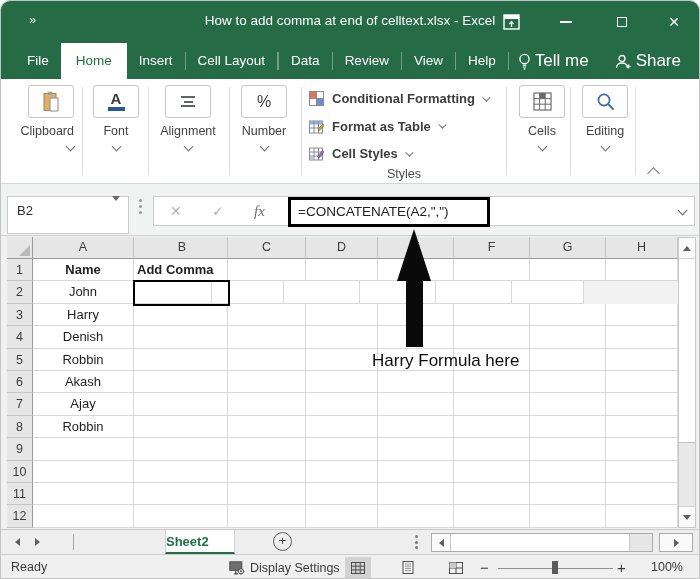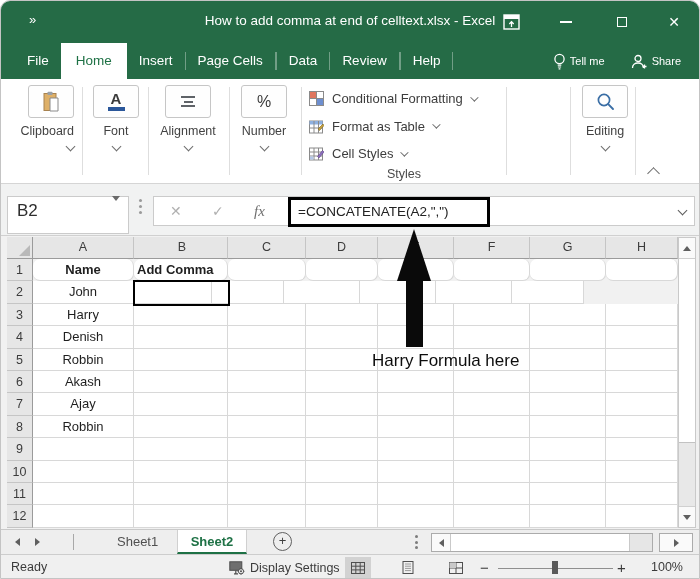--- a/index.html
+++ b/index.html
@@ -13,62 +13,62 @@
   .winbtn{position:absolute;top:8px;width:30px;height:26px;display:grid;place-items:center;cursor:pointer;}
   .minbar{width:12px;height:2px;background:#fff;}
   .maxsq{width:10px;height:10px;border:1.4px solid #fff;box-sizing:border-box;}
   .closex{color:#fff;font-size:14px;}
   
   .menubar{position:absolute;left:0;top:42px;width:100%;height:36px;background:#256b46;display:flex;align-items:stretch;padding-left:14px;box-sizing:border-box;}
   .mtab{color:#fff;font-size:13.5px;line-height:36px;padding:0 12px;cursor:pointer;white-space:nowrap;}
   .mtab.active{background:#fff;color:#1e7145;font-weight:400;padding:0 15px;}
   .msep{width:1px;height:18px;background:rgba(255,255,255,.35);align-self:center;}
   .mright{margin-left:auto;display:flex;align-items:center;padding-right:18px;gap:26px;}
-  .mwidget{display:flex;align-items:center;gap:4px;color:#fff;font-size:11px;cursor:pointer;}
+  .mwidget{display:flex;align-items:center;gap:4px;color:#fff;font-size:17px;cursor:pointer;}
   
   .ribbon{position:absolute;left:0;top:78px;width:100%;height:105px;background:#fff;border-bottom:1px solid #d5d5d5;box-sizing:border-box;}
   .group{position:absolute;top:6px;display:flex;flex-direction:column;align-items:center;}
   .bigbtn{width:44px;height:31px;background:#fefefe;border:1px solid #c6c6c6;border-radius:3px;display:grid;place-items:center;cursor:pointer;}
   .grplabel{margin-top:6px;font-size:12.5px;color:#424242;}
   .chev{margin-top:5px;width:6px;height:6px;border-right:1.4px solid #6d6d6d;border-bottom:1.4px solid #6d6d6d;transform:rotate(45deg);}
   .chev.sm{margin:0 0 0 7px;width:5px;height:5px;transform:rotate(45deg) translateY(-2px);}
   .vsep{position:absolute;top:8px;height:88px;width:1px;background:#dedede;}
-  .stylesgrp{position:absolute;left:308px;top:6px;width:196px;}
+  .stylesgrp{position:absolute;left:308px;top:6px;width:196px;font-weight:bold;}
   .stylerow{display:flex;align-items:center;height:27.5px;cursor:pointer;}
   .stylerow .lbl{font-size:13px;color:#3d3d3d;margin-left:8px;}
   .stylescaption{position:absolute;left:308px;top:88px;width:190px;text-align:center;font-size:12.5px;color:#4a4a4a;}
   .collapse{position:absolute;left:648px;top:90px;width:8px;height:8px;border-left:1.5px solid #6d6d6d;border-top:1.5px solid #6d6d6d;transform:rotate(45deg);cursor:pointer;}
   .fontA{font-size:15px;font-weight:700;color:#3b3b3b;line-height:14px;text-align:center;}
   .fontbar{width:17px;height:4px;background:#2b579a;margin-top:1px;}
   .alignlines span{display:block;height:2px;background:#5f6368;margin:2.5px auto;}
   .pct{font-size:16px;color:#3b3b3b;}
   
   .frow{position:absolute;left:0;top:183px;width:100%;height:52px;background:#f1f2f2;border-bottom:1px solid #d0d0d0;box-sizing:border-box;}
-  .namebox{position:absolute;left:6px;top:12px;width:122px;height:38px;background:#fff;border:1px solid #cbcbcb;box-sizing:border-box;font-size:17px;color:#2e2e2e;line-height:28px;padding-left:9px;cursor:text;}
+  .namebox{position:absolute;left:6px;top:12px;width:122px;height:38px;background:#fff;border:1px solid #cbcbcb;box-sizing:border-box;font-size:13px;color:#2e2e2e;line-height:28px;padding-left:9px;cursor:text;}
   .nbdrop{position:absolute;right:9px;top:12px;width:0;height:0;border-left:4px solid transparent;border-right:4px solid transparent;border-top:5px solid #6a6a6a;cursor:pointer;}
   .dots3{position:absolute;left:138px;top:15px;display:flex;flex-direction:column;gap:3px;cursor:pointer;}
   .dots3 i{width:3px;height:3px;background:#9a9a9a;border-radius:50%;}
   .fbar{position:absolute;left:152px;top:12px;width:542px;height:30px;background:#fff;border:1px solid #cbcbcb;box-sizing:border-box;}
   .fbtn{position:absolute;top:0;height:28px;line-height:28px;color:#b0b0b0;font-size:14px;cursor:pointer;}
   .fx{font-family:"Liberation Serif","DejaVu Serif",serif;font-style:italic;color:#6f6f6f;font-size:15px;}
   .fexpand{position:absolute;right:8px;top:10px;width:6px;height:6px;border-right:1.5px solid #5c5c5c;border-bottom:1.5px solid #5c5c5c;transform:rotate(45deg);cursor:pointer;}
   .annbox{position:absolute;left:287px;top:13px;width:202px;height:30px;background:#fff;border:3px solid #000;box-sizing:border-box;font-size:13.5px;color:#222;line-height:24px;padding-left:7px;cursor:text;white-space:nowrap;}
   
   .sheetbg{position:absolute;left:0;top:235px;width:100%;height:293px;background:#f1f1f1;}
   .corner{position:absolute;left:6px;top:1px;width:26px;height:22px;background:#e6e6e6;border-right:1px solid #9b9b9b;border-bottom:1px solid #9b9b9b;box-sizing:border-box;cursor:pointer;}
   .corner i{position:absolute;right:2px;bottom:2px;width:0;height:0;border-left:11px solid transparent;border-bottom:11px solid #b9b9b9;}
   .colhdrs{position:absolute;left:32px;top:1px;display:flex;height:22px;}
   .ch{background:#e6e6e6;border-right:1px solid #c5c5c5;border-bottom:1px solid #9b9b9b;box-sizing:border-box;text-align:center;font-size:12.5px;color:#3c3c3c;line-height:21px;cursor:pointer;}
   .gridrows{position:absolute;left:6px;top:23px;}
   .r{display:flex;height:22.42px;}
   .rh{width:26px;background:#e6e6e6;border-right:1px solid #9b9b9b;border-bottom:1px solid #c5c5c5;box-sizing:border-box;text-align:center;font-size:12.5px;color:#3c3c3c;line-height:22px;cursor:pointer;}
   .c{background:#fff;border-right:1px solid #d8d8d8;border-bottom:1px solid #d8d8d8;box-sizing:border-box;font-size:13px;color:#1f1f1f;line-height:21px;cursor:cell;overflow:hidden;white-space:nowrap;}
   .w-a{width:101px;text-align:center;} .w-b{width:94px;padding-left:3px;} .w-c{width:78px;} .w-d{width:72px;}
   .w-e{width:76px;} .w-f{width:76px;} .w-g{width:76px;} .w-h{width:72px;}
-  .r.hdr .c{font-weight:700;border-radius:7px;}
+  .r.hdr .c{font-weight:700;}
   .selbox{position:absolute;left:131.5px;top:278.5px;width:97px;height:26px;border:2.5px solid #000;box-sizing:border-box;pointer-events:none;}
   
   .arrowhead{position:absolute;left:396px;top:228px;width:0;height:0;border-left:17px solid transparent;border-right:17px solid transparent;border-bottom:52px solid #0a0a0a;}
   .arrowshaft{position:absolute;left:404.5px;top:278px;width:17px;height:68px;background:#0a0a0a;}
   .anntext{position:absolute;left:371px;top:350px;font-size:17px;color:#0d0d0d;}
   
   .vscroll{position:absolute;left:677px;top:236px;width:18px;height:291px;background:#e8e8e8;border:1px solid #c9c9c9;box-sizing:border-box;}
   .vup,.vdown{position:absolute;left:0;width:16px;height:20px;background:#fafafa;display:grid;place-items:center;cursor:pointer;}
   .vup{top:0;border-bottom:1px solid #d0d0d0;} .vdown{bottom:0;border-top:1px solid #d0d0d0;}
   .tri-up{width:0;height:0;border-left:4.5px solid transparent;border-right:4.5px solid transparent;border-bottom:5.5px solid #5f5f5f;}
@@ -127,27 +127,28 @@
     <div class="winbtn closex" style="left:658px;">
           <span>✕</span>
         </div>
   </div>
 
   <div class="menubar">
     <div class="mtab">File</div>
     <div class="mtab active">Home</div>
     <div class="mtab">Insert</div>
     <div class="msep"></div>
-    <div class="mtab">Page Cells</div>
+    <div class="mtab">Cell Layout</div>
     <div class="msep"></div>
     <div class="msep"></div>
     <div class="mtab">Data</div>
     <div class="msep"></div>
     <div class="mtab">Review</div>
     <div class="msep"></div>
+    <div class="mtab">View</div>
     <div class="msep"></div>
     <div class="mtab">Help</div>
     <div class="msep"></div>
     <div class="mright">
       <div class="mwidget">
         <svg width="13" height="17" viewBox="0 0 13 17">
           <circle cx="6.5" cy="6" r="4.6" fill="none" stroke="#fff" stroke-width="1.3"></circle>
           <path d="M4.7 12.2 h3.6 M4.9 14 h3.2 M5.6 15.8 h1.8" stroke="#fff" stroke-width="1.2"></path>
         </svg>
         <span>Tell me</span>
@@ -231,20 +232,31 @@
           <path d="M0.5 6 h13 M0.5 10 h13 M5 2 v12 M9.5 2 v12" stroke="#8a8a8a" stroke-width="1"></path>
           <rect x="1" y="10.5" width="3.5" height="3" fill="#b5c8e8"></rect>
           <path d="M8.5 10.5 L13.5 4.5 L15 6 L10 12 Z" fill="#8e6fc0" stroke="#5d4585" stroke-width="0.6"></path>
         </svg>
         <span class="lbl">Cell Styles</span>
         <span class="chev sm"></span>
       </div>
     </div>
     <div class="stylescaption">Styles</div>
 
+    <div class="group" style="left:510px;width:62px;">
+      <div class="bigbtn">
+        <svg width="19" height="19" viewBox="0 0 19 19">
+          <rect x="1" y="1" width="17" height="17" fill="#fff" stroke="#6b6b6b" stroke-width="1.2"></rect>
+          <path d="M1 6.6 h17 M1 12.2 h17 M6.6 1 v17 M12.2 1 v17" stroke="#6b6b6b" stroke-width="1"></path>
+          <rect x="6.6" y="1" width="5.6" height="5.6" fill="#6b6b6b"></rect>
+        </svg>
+      </div>
+      <div class="grplabel">Cells</div>
+      <div class="chev"></div>
+    </div>
     <div class="group" style="left:573px;width:62px;">
       <div class="bigbtn">
         <svg width="19" height="19" viewBox="0 0 19 19">
           <circle cx="8" cy="8" r="5.6" fill="none" stroke="#3a6ea5" stroke-width="1.7"></circle>
           <path d="M12.2 12.2 L17 17" stroke="#3a6ea5" stroke-width="1.9" stroke-linecap="round"></path>
         </svg>
       </div>
       <div class="grplabel">Editing</div>
       <div class="chev"></div>
     </div>
@@ -438,22 +450,21 @@
   </div>
 
   <div class="arrowhead"></div>
   <div class="arrowshaft"></div>
   <div class="anntext">Harry Formula here</div>
 
   <div class="tabbar">
     <span class="tnav tri-left" style="left:14px;"></span>
     <span class="tnav tri-right" style="left:34px;"></span>
     <span class="tsep"></span>
-    <div class="sheettab" style="left:100px;">Sheet1</div>
-    <div class="sheettab active" style="left:176px;width:70px;text-align:center;padding:0;">Sheet2</div>
+    <div class="sheettab active" style="left:164px;width:70px;padding:0;">Sheet2</div>
     <div class="addsheet"><span>+</span></div>
     <div class="tdots">
           <i></i>
           <i></i>
           <i></i>
         </div>
     <div class="hscroll">
       <div class="hleft">
             <span class="tri-left"></span>
           </div>

